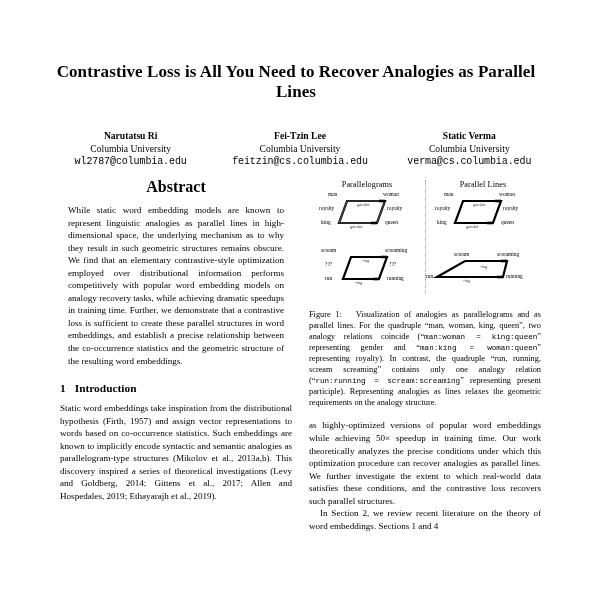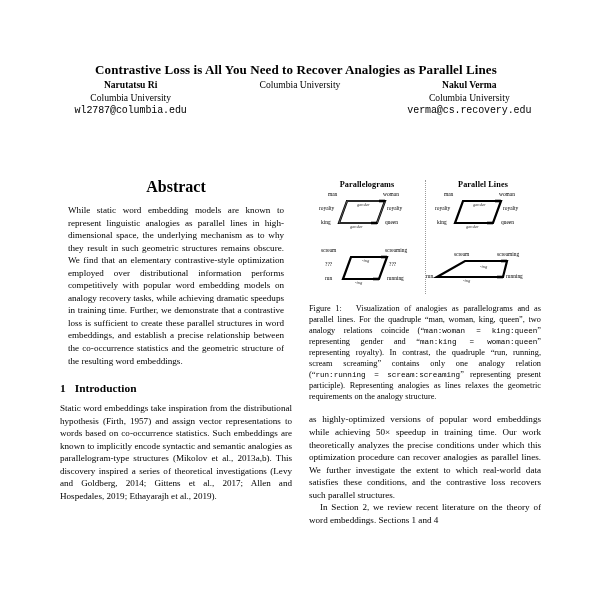--- a/index.html
+++ b/index.html
@@ -20,26 +20,27 @@
     height: 600px;
     box-sizing: border-box;
     padding: 0;
   }
 
   
   .title {
     margin: 0;
     padding: 62px 48px 0 40px;
     text-align: center;
-    font-size: 13px;
+    font-size: 17px;
     font-weight: bold;
     letter-spacing: 0.1px;
     line-height: 1.2;
   }
   .authors {
+    margin-top: 26px;
     display: flex;
     justify-content: center;
     gap: 12px;
     padding: 0 52px;
   }
   .author {
     flex: 1 1 0;
     text-align: center;
     line-height: 1.38;
   }
@@ -121,21 +122,21 @@
     width: 0;
     border-left: 1px dotted #9a9a9a;
   }
   .panel {
     flex: 1 1 0;
     position: relative;
   }
   .panel-title {
     text-align: center;
     font-size: 8.2px;
-    font-weight: bold;
+    font-weight: normal;
     margin-top: 2px;
     letter-spacing: 0.1px;
   }
   .diagram {
     position: relative;
     width: 116px;
     height: 48px;
   }
   .diagram svg { display: block; }
   .wlab {
@@ -148,47 +149,49 @@
     position: absolute;
     font-size: 4.6px;
     font-style: italic;
     white-space: nowrap;
     color: #3a3a3a;
   }
   .fig-caption {
     font-size: 8.3px;
     line-height: 1.33;
     text-align: justify;
-    margin-top: 7px;
+    margin-top: 13px;
   }
   .mono {
     font-family: "Liberation Mono", "DejaVu Sans Mono", monospace;
     font-size: 7.6px;
   }
 </style>
 </head>
 <body>
 
 <div class="page">
 
   <h1 class="title">Contrastive Loss is All You Need to Recover Analogies as Parallel Lines</h1>
 
   <div class="authors">
     <div class="author">
       <span class="author-name">Narutatsu Ri</span>
       <span class="author-affil">Columbia University</span>
       <span class="author-email">wl2787@columbia.edu</span>
     </div>
     <div class="author">
+      <span class="author-name">Fei-Tzin Lee</span>
       <span class="author-affil">Columbia University</span>
+      <span class="author-email">feitzin@cs.columbia.edu</span>
     </div>
     <div class="author">
-      <span class="author-name">Nakul Verma</span>
+      <span class="author-name">Static Verma</span>
       <span class="author-affil">Columbia University</span>
-      <span class="author-email">verma@cs.recovery.edu</span>
+      <span class="author-email">verma@cs.columbia.edu</span>
     </div>
   </div>
 
   <div class="columns">
 
     <div class="col">
       <div class="abstract-head">Abstract</div>
       <div class="abstract-body">
         <p class="just">While static word embedding models are known to represent linguistic analogies as parallel lines in high-dimensional space, the underlying mechanism as to why they result in such geometric structures remains obscure. We find that an elementary contrastive-style optimization employed over distributional information performs competitively with popular word embedding models on analogy recovery tasks, while achieving dramatic speedups in training time. Further, we demonstrate that a contrastive loss is sufficient to create these parallel structures in word embeddings, and establish a precise relationship between the co-occurrence statistics and the geometric structure of the resulting word embeddings.</p>
       </div>

